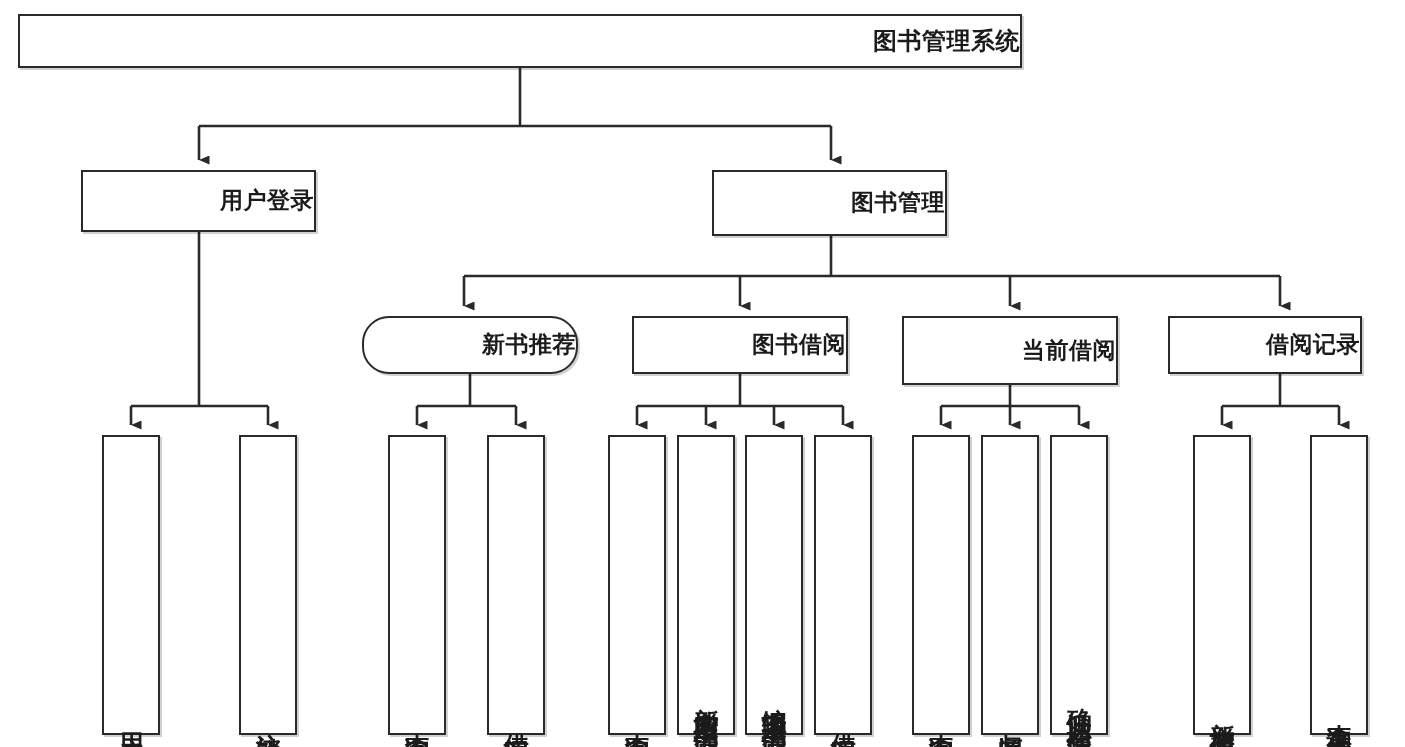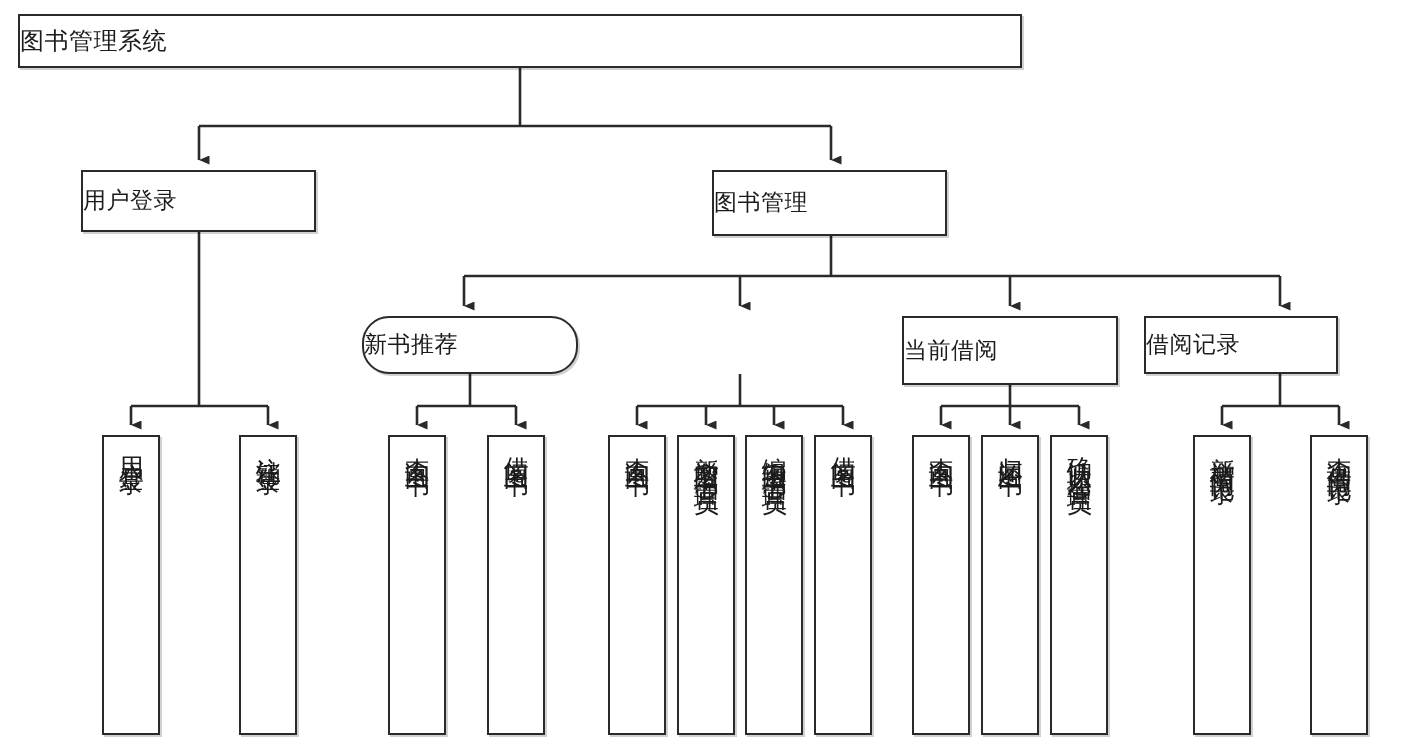--- a/index.html
+++ b/index.html
@@ -12,23 +12,24 @@
   #stage{position:relative;width:1405px;height:747px;}
   svg#edges{position:absolute;left:0;top:0;width:1405px;height:747px;}
 
   .node{
     position:absolute;
     box-sizing:border-box;
     background:#ffffff;
     border:2px solid #2a2a2a;
     display:flex;
     align-items:center;
-    justify-content:flex-start;
+    justify-content:flex-end;
     color:#1b1b1b;
     box-shadow:2px 2px 0 rgba(0,0,0,0.18);
+    font-weight:bold;
   }
   .node .lbl{
     display:block;
     text-align:center;
     line-height:1.12;
     letter-spacing:0.5px;
   }
   .h-node .lbl{font-size:23px;}
   .root .lbl{font-size:24px;}
   .leaf{
@@ -118,24 +119,27 @@
   <div class="node h-node" style="left:81px;top:170px;width:235px;height:62px;">
     <span class="lbl">用户登录</span>
   </div>
   <div class="node h-node" style="left:712px;top:170px;width:235px;height:66px;">
     <span class="lbl">图书管理</span>
   </div>
 
   <div class="node h-node" style="left:362px;top:316px;width:216px;height:58px;border-radius:27px;">
     <span class="lbl">新书推荐</span>
   </div>
+  <div class="node h-node" style="left:632px;top:316px;width:216px;height:58px;">
+    <span class="lbl">图书借阅</span>
+  </div>
   <div class="node h-node" style="left:902px;top:316px;width:216px;height:69px;">
     <span class="lbl">当前借阅</span>
   </div>
-  <div class="node h-node" style="left:1144px;top:316px;width:194px;height:58px;">
+  <div class="node h-node" style="left:1168px;top:316px;width:194px;height:58px;">
     <span class="lbl">借阅记录</span>
   </div>
 
   <div class="node leaf" style="left:102px;top:435px;width:58px;height:300px;">
     <span class="lbl">用户登录</span>
   </div>
   <div class="node leaf" style="left:239px;top:435px;width:58px;height:300px;">
     <span class="lbl">注销登录</span>
   </div>
 

